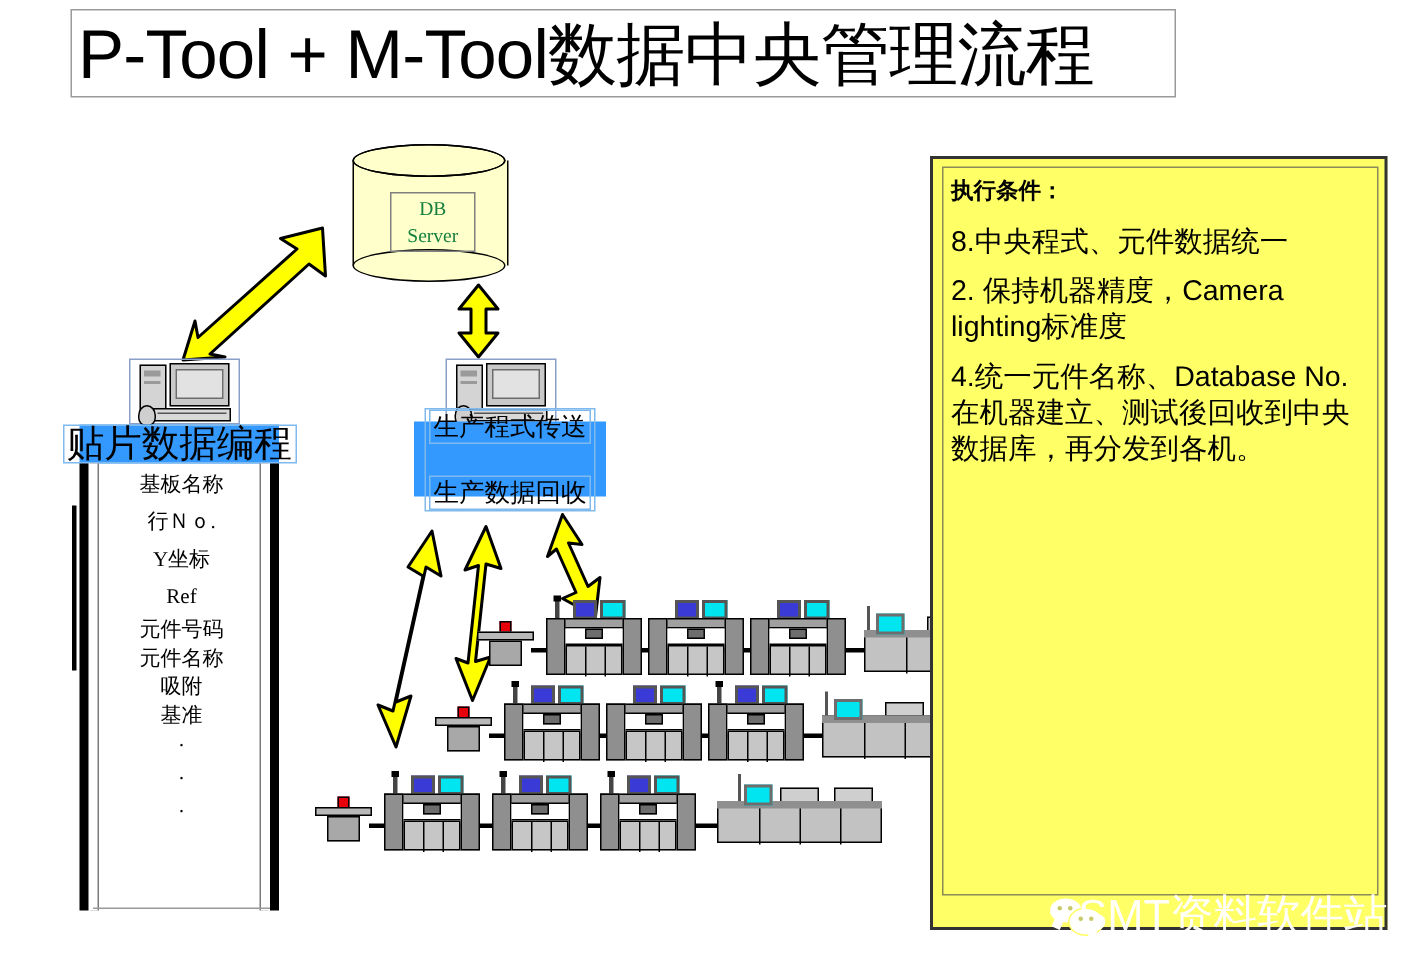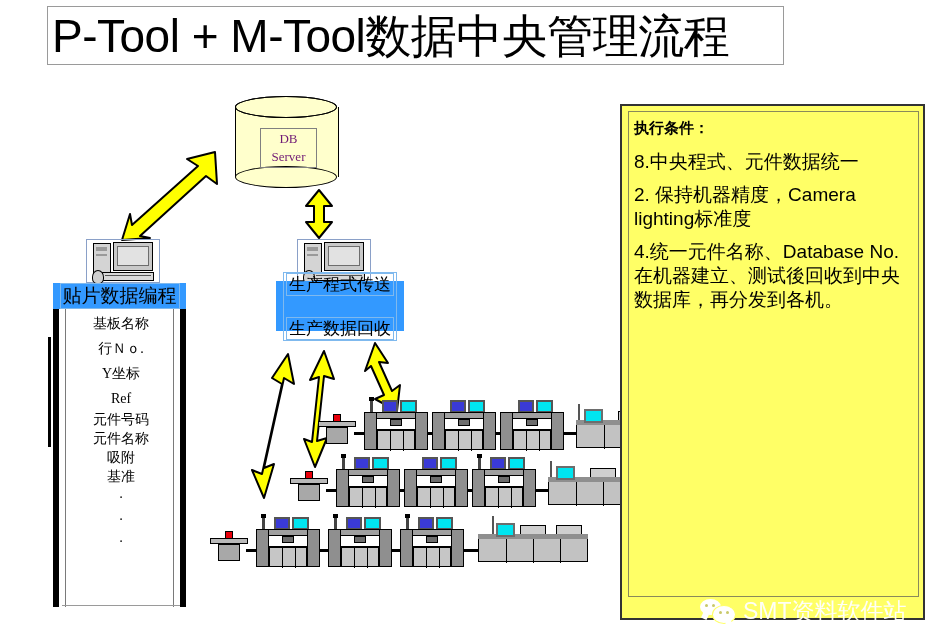--- a/index.html
+++ b/index.html
@@ -18,54 +18,54 @@
   
   #db-cyl{left:235px;top:96px;width:104px;height:92px;}
   #db-cyl .body{position:absolute;left:0;top:11px;width:102px;height:70px;
                 background:#ffffcc;border-left:1px solid #000;border-right:1px solid #000;}
   #db-cyl .top{position:absolute;left:0;top:0;width:102px;height:22px;
                background:#ffffcc;border:1px solid #000;border-radius:50%/50%;box-sizing:border-box;}
   #db-cyl .bot{position:absolute;left:0;top:70px;width:102px;height:22px;
                background:#ffffcc;border:1px solid #000;border-radius:50%/50%;box-sizing:border-box;}
   #db-label{position:absolute;left:25px;top:32px;width:55px;height:38px;
             border:1px solid #808080;font-family:"Liberation Serif","DejaVu Serif",serif;
-            font-size:13px;line-height:18px;text-align:center;color:#701a75;
+            font-size:13px;line-height:18px;text-align:center;color:#15803d;
             display:flex;flex-direction:column;justify-content:center;background:transparent;}
 
   
   .pc{width:72px;height:46px;}
   .pc .frame{position:absolute;left:0;top:0;width:72px;height:42px;border:1px solid #8aa0c8;}
   .pc .tower{position:absolute;left:7px;top:4px;width:16px;height:30px;background:#d4d4d4;border:1px solid #000;}
   .pc .tower i{position:absolute;left:2px;top:3px;width:11px;height:4px;background:#9a9a9a;display:block;}
   .pc .tower i.b{top:10px;height:2px;}
   .pc .mon{position:absolute;left:27px;top:3px;width:38px;height:27px;background:#c9c9c9;border:1px solid #000;}
   .pc .mon u{position:absolute;left:3px;top:3px;right:3px;bottom:4px;background:#e2e2e2;border:1px solid #6d6d6d;display:block;}
   .pc .kb{position:absolute;left:16px;top:33px;width:50px;height:7px;background:#d9d9d9;border:1px solid #000;}
   .pc .kb s{position:absolute;left:2px;top:2px;right:2px;height:1px;background:#555;display:block;text-decoration:none;}
   .pc .mouse{position:absolute;left:6px;top:31px;width:10px;height:12px;background:#cfcfcf;border:1px solid #000;border-radius:50% 50% 40% 40%;}
 
   
   .bluebox{background:#3399ff;display:flex;align-items:center;justify-content:center;}
   .bluebox span{display:block;border:1px solid #7fb9ee;padding:0 2px;color:#000;text-align:center;}
 
   #left-header{left:53px;top:283px;width:133px;height:26px;}
-  #left-header span{font-size:19px;line-height:24px;white-space:nowrap;}
+  #left-header span{font-size:25px;line-height:24px;white-space:nowrap;}
 
   #mid-box{left:276px;top:281px;width:128px;height:50px;}
   #mid-box span{font-size:17px;line-height:21px;}
 
   
   #list-col{left:53px;top:309px;width:133px;height:298px;}
   #list-col .barL{position:absolute;left:0;top:0;width:6px;height:298px;background:#000;box-shadow:6px 0 0 #ffffff,7px 0 0 #7a7a7a;}
   #list-col .barR{position:absolute;left:127px;top:0;width:6px;height:298px;background:#000;box-shadow:-6px 0 0 #ffffff,-7px 0 0 #7a7a7a;}
   #list-col .floor{position:absolute;left:9px;top:296px;width:118px;height:1px;background:#9a9a9a;}
   #list-items{position:absolute;left:14px;top:2px;width:108px;
               font-family:"Liberation Serif","DejaVu Serif",serif;color:#000;}
   #list-items div{font-size:14px;line-height:25px;text-align:center;}
-  #list-items div.tight{line-height:19px;font-family:Liberation Mono, monospace;}
+  #list-items div.tight{line-height:19px;}
   #list-items div.dot{font-size:14px;line-height:22px;}
   #list-extra-bar{left:48px;top:337px;width:3px;height:110px;background:#000;}
 
   
   .arrow svg{display:block;overflow:visible;}
 
   
   .line{height:58px;}
   .mach{position:absolute;}
   .rail{position:absolute;background:#000;height:3px;}
@@ -99,21 +99,21 @@
 
   
   #panel{left:620px;top:104px;width:305px;height:516px;background:#ffff66;
          border:2px solid #333333;box-sizing:border-box;}
   #panel-inner{position:absolute;left:6px;top:5px;width:291px;height:486px;
                border:1px solid #8a8a5a;box-sizing:border-box;padding:4px 5px 0 5px;}
   #panel-inner p{margin:0 0 9px 0;color:#000;font-size:19px;line-height:24px;}
   #panel-inner p.head{font-weight:bold;font-size:15px;margin-bottom:10px;}
   #watermark{position:absolute;left:700px;top:596px;width:225px;height:30px;
              display:flex;align-items:center;gap:7px;}
-  #wm-text{color:#ffffff;font-size:23px;line-height:26px;white-space:nowrap;opacity:.95;}
+  #wm-text{color:#ffffff;font-size:29px;line-height:26px;white-space:nowrap;opacity:.95;}
   .wm-ic{position:relative;width:36px;height:24px;}
   .wm-ic .b1{position:absolute;left:0;top:0;width:21px;height:16px;background:#fff;border-radius:50%;}
   .wm-ic .b1:after{content:"";position:absolute;left:2px;bottom:-4px;width:6px;height:6px;background:#fff;transform:rotate(25deg);}
   .wm-ic .b2{position:absolute;left:12px;top:6px;width:22px;height:17px;background:#fff;border-radius:50%;border:1px solid #ffff66;}
   .wm-ic .b2:after{content:"";position:absolute;right:3px;bottom:-4px;width:6px;height:6px;background:#fff;transform:rotate(-20deg);}
   .wm-ic i{position:absolute;width:3px;height:3px;background:#c9c96a;border-radius:50%;display:block;}
 </style>
 </head>
 <body>
 

